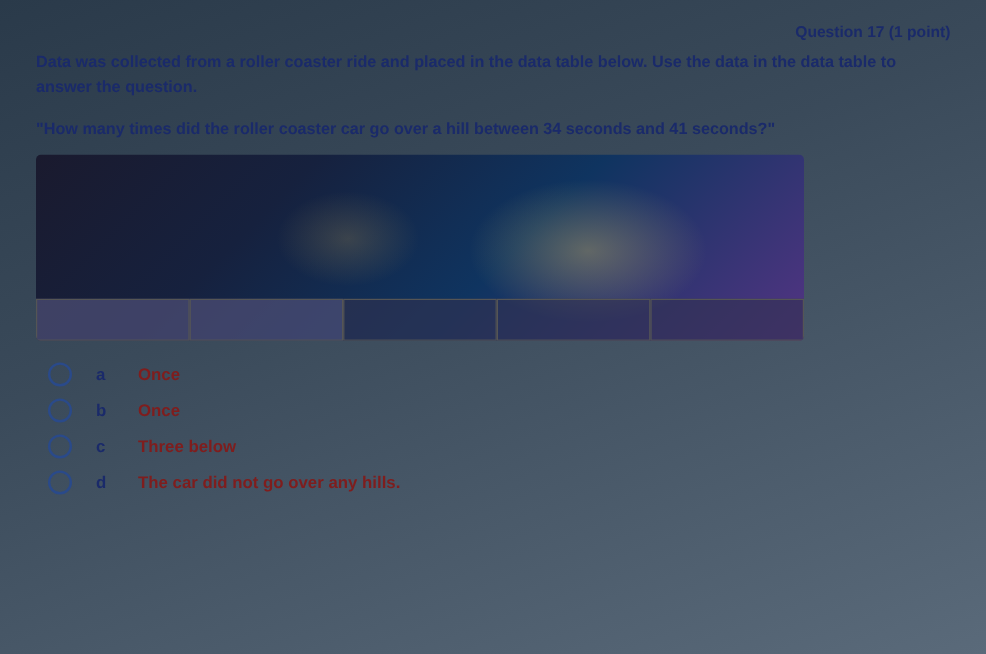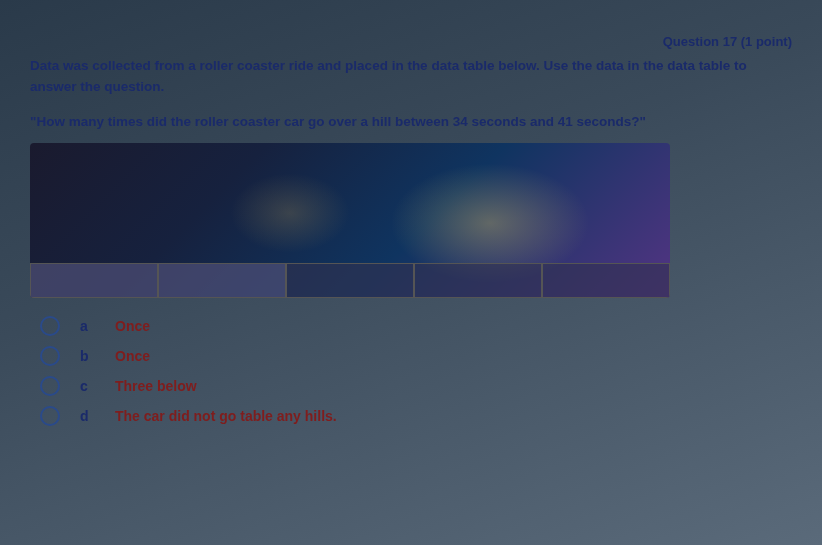--- a/index.html
+++ b/index.html
@@ -10,21 +10,21 @@
       background: linear-gradient(160deg, #2a3a4a 0%, #3a4a5a 40%, #4a5a6a 70%, #5a6a7a 100%);
       font-family: Arial, sans-serif;
       overflow: hidden;
       position: relative;
     }
 
     .page-container {
       width: 822px;
       height: 545px;
       position: relative;
-      padding: 32px 30px 20px 30px;
+      padding: 18px 30px 20px 30px;
     }
 
     .data-table-image {
       width: 640px;
       height: 155px;
       background: linear-gradient(135deg, #1a1a2e 0%, #16213e 30%, #0f3460 60%, #533483 100%);
       border-radius: 4px;
       margin: 10px 0 18px 0;
       position: relative;
       overflow: hidden;
@@ -172,18 +172,18 @@
 
     <div class="answer-option">
       <div class="radio-circle"></div>
       <span class="option-letter">c</span>
       <span class="option-text">Three below</span>
     </div>
 
     <div class="answer-option">
       <div class="radio-circle"></div>
       <span class="option-letter">d</span>
-      <span class="option-text">The car did not go table any hills.</span>
+      <span class="option-text">The car did not go over any hills.</span>
     </div>
 
   </div>
 
 </div>
 
 </body></html>

